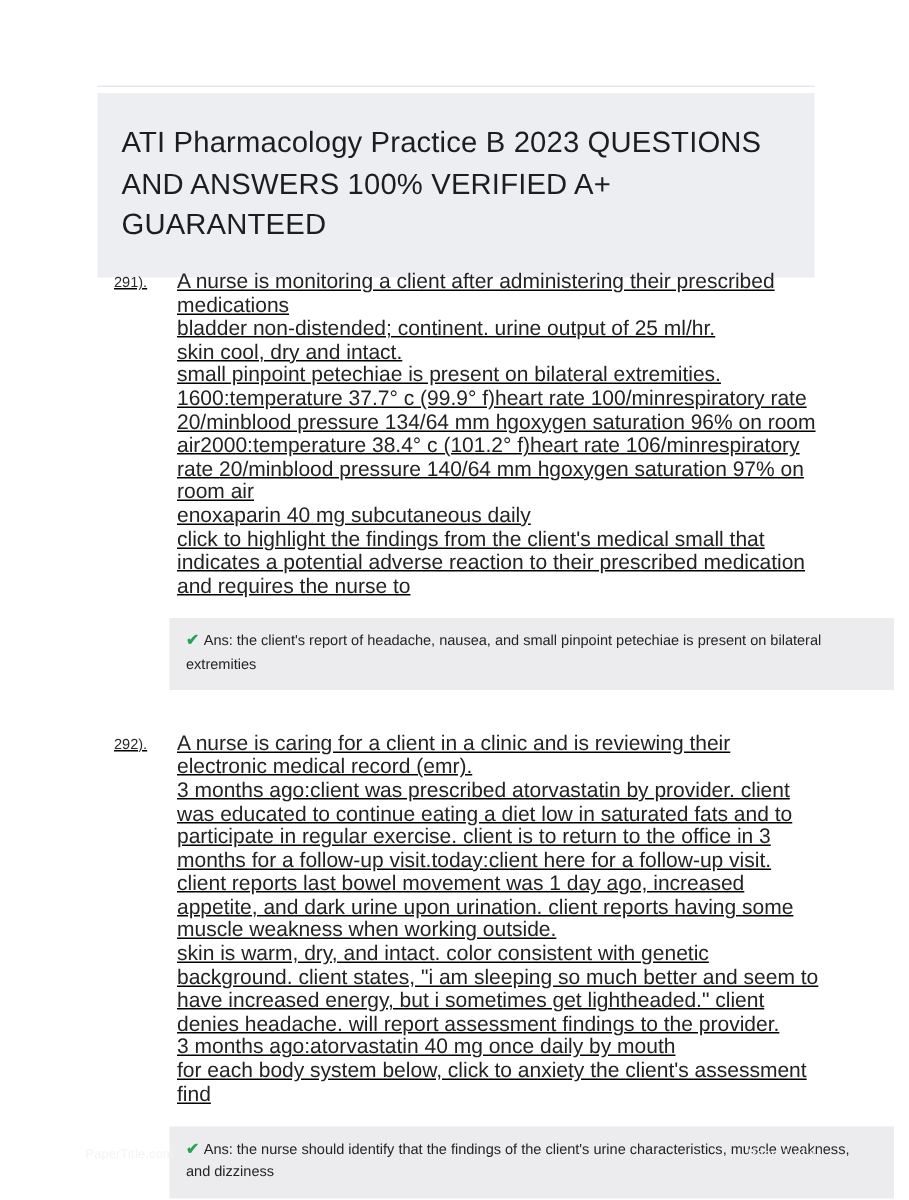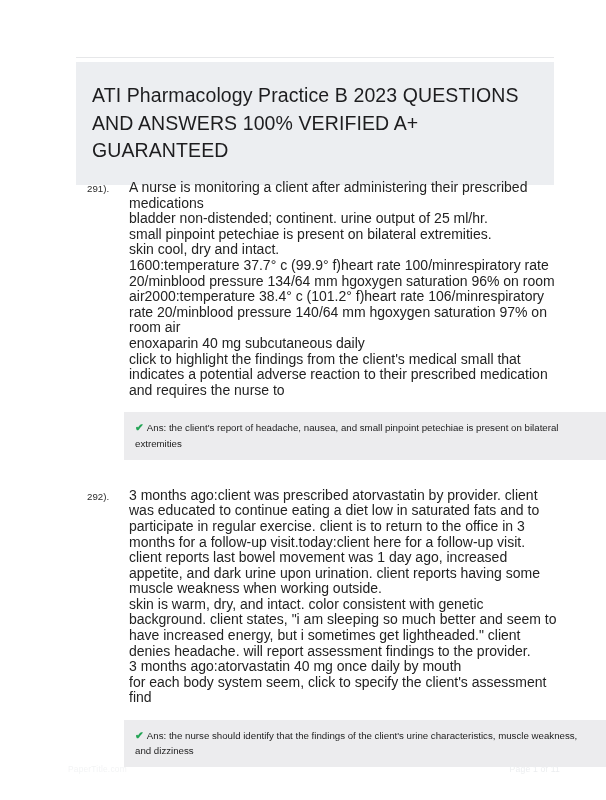--- a/index.html
+++ b/index.html
@@ -12,21 +12,21 @@
     width: 606px;
     height: 800px;
     background: #ffffff;
     font-family: "Liberation Sans", sans-serif;
     overflow: hidden;
     position: relative;
   }
 
   .page {
     position: absolute;
-    left: 11px; top: 0;
+    left: 0; top: 0;
     width: 563px;
     height: 800px;
     background: #ffffff;
   }
 
   
   .top-rule {
     position: absolute;
     left: 65px;
     top: 57px;
@@ -62,20 +62,21 @@
   .qa-block {
     position: relative;
     padding-left: 76px;
     padding-right: 56px;
     margin-bottom: 6px;
   }
 
   .q-row {
     display: flex;
     align-items: flex-start;
+    text-decoration: underline;
   }
 
   .q-num {
     width: 42px;
     flex: 0 0 42px;
     font-size: 9.7px;
     line-height: 15.6px;
     color: #2b2b2b;
     padding-top: 1px;
     white-space: nowrap;
@@ -147,42 +148,43 @@
   </div>
 
   <div class="content">
 
     <div class="qa-block">
       <div class="q-row">
         <div class="q-num">291).</div>
         <div class="q-body">
           <p>A nurse is monitoring a client after administering their prescribed medications</p>
           <p>bladder non-distended; continent. urine output of 25 ml/hr.</p>
+          <p>skin cool, dry and intact.</p>
           <p>small pinpoint petechiae is present on bilateral extremities.</p>
-          <p>skin cool, dry and intact.</p>
           <p>1600:temperature 37.7° c (99.9° f)heart rate 100/minrespiratory rate 20/minblood pressure 134/64 mm hgoxygen saturation 96% on room air2000:temperature 38.4° c (101.2° f)heart rate 106/minrespiratory rate 20/minblood pressure 140/64 mm hgoxygen saturation 97% on room air</p>
           <p>enoxaparin 40 mg subcutaneous daily</p>
           <p>click to highlight the findings from the client's medical small that indicates a potential adverse reaction to their prescribed medication and requires the nurse to</p>
         </div>
       </div>
       <div class="ans-box">
         <span class="ans-check">✔</span><span>Ans: the client's report of headache, nausea, and small pinpoint petechiae is present on bilateral extremities</span>
       </div>
     </div>
 
     <div class="block-gap"></div>
 
     <div class="qa-block">
       <div class="q-row">
         <div class="q-num">292).</div>
         <div class="q-body">
+          <p>A nurse is caring for a client in a clinic and is reviewing their electronic medical record (emr).</p>
           <p>3 months ago:client was prescribed atorvastatin by provider. client was educated to continue eating a diet low in saturated fats and to participate in regular exercise. client is to return to the office in 3 months for a follow-up visit.today:client here for a follow-up visit. client reports last bowel movement was 1 day ago, increased appetite, and dark urine upon urination. client reports having some muscle weakness when working outside.</p>
           <p>skin is warm, dry, and intact. color consistent with genetic background. client states, "i am sleeping so much better and seem to have increased energy, but i sometimes get lightheaded." client denies headache. will report assessment findings to the provider.</p>
           <p>3 months ago:atorvastatin 40 mg once daily by mouth</p>
-          <p>for each body system seem, click to specify the client's assessment find</p>
+          <p>for each body system below, click to anxiety the client's assessment find</p>
         </div>
       </div>
       <div class="ans-box">
         <span class="ans-check">✔</span><span>Ans: the nurse should identify that the findings of the client's urine characteristics, muscle weakness, and dizziness</span>
       </div>
     </div>
 
   </div>
 
   <div class="footer">

